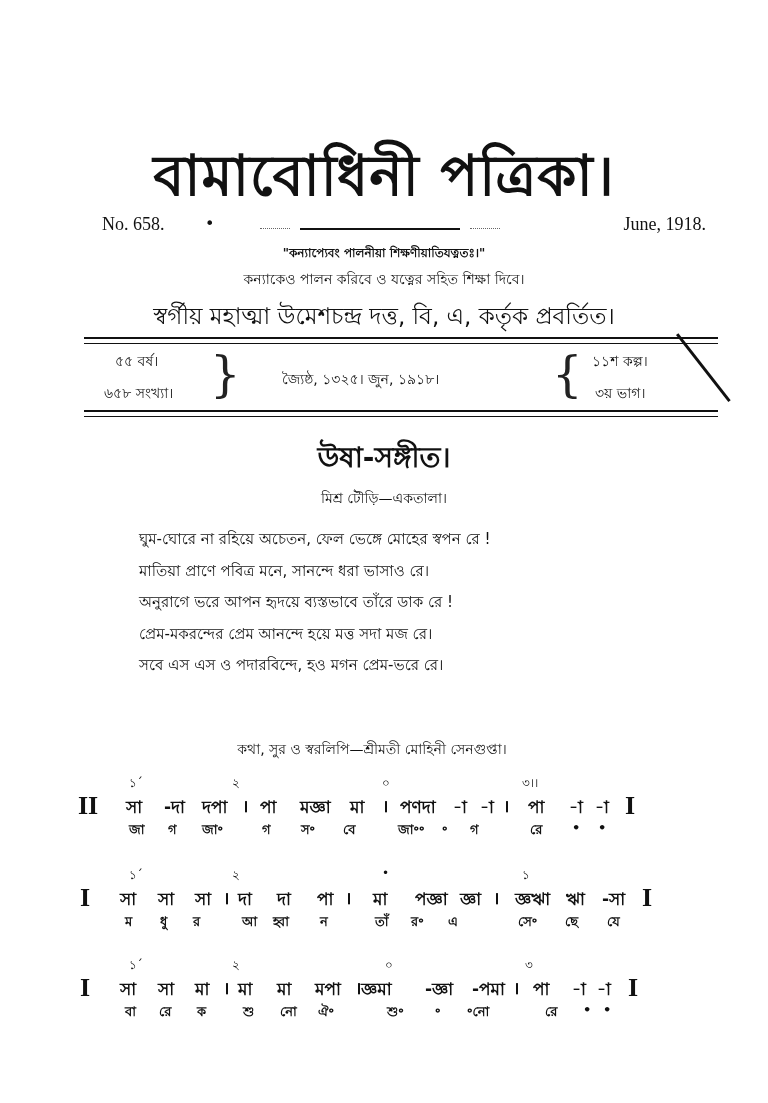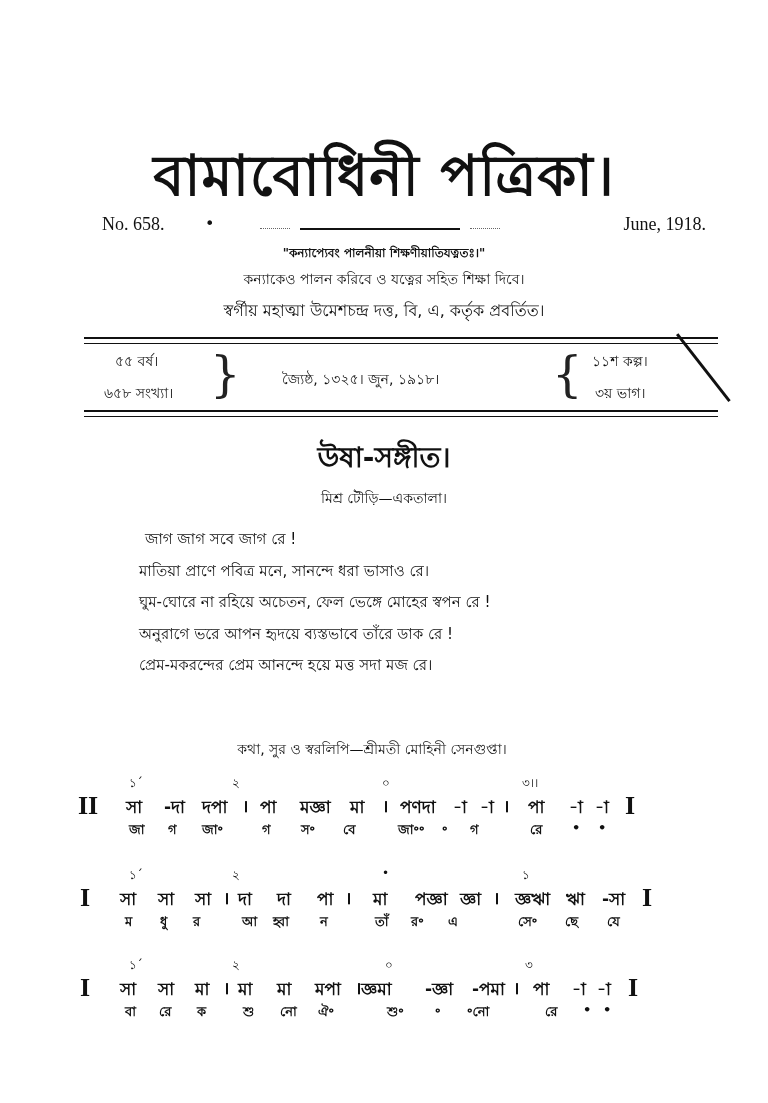--- a/index.html
+++ b/index.html
@@ -17,21 +17,21 @@
     .issue-date { right: 62px; top: 214px; font-family: "Liberation Serif", serif; font-size: 18px; }
     .issue-dot { left: 205px; top: 214px; font-size: 16px; }
     .rule-short {
       left: 300px; top: 228px; width: 160px; height: 2px; background: #111;
     }
     .rule-dots-l { left: 260px; top: 228px; width: 30px; border-top: 1px dotted #666; }
     .rule-dots-r { left: 470px; top: 228px; width: 30px; border-top: 1px dotted #666; }
     .center-line { left: 0; width: 768px; text-align: center; }
     .motto { top: 244px; font-size: 12px; font-weight: bold; }
     .motto-trans { top: 268px; font-size: 14px; }
-    .founder { top: 298px; font-size: 16px; }
+    .founder { top: 298px; font-size: 23px; }
     .double-rule {
       left: 84px; width: 634px; height: 4px;
       border-top: 2px solid #111; border-bottom: 1px solid #111;
     }
     .info-cell { font-size: 14px; }
     .brace {
       font-size: 48px; line-height: 48px; font-weight: 100; color: #222;
       font-family: "DejaVu Serif", serif;
     }
     .scratch {
@@ -76,25 +76,25 @@
 <div class="abs brace" style="left:552px; top:350px;">{</div>
 <div class="abs info-cell" style="left:592px; top:350px;">১১শ কল্প।</div>
 <div class="abs info-cell" style="left:595px; top:382px;">৩য় ভাগ।</div>
 <div class="abs double-rule" style="top:410px;"></div>
 <div class="abs scratch"></div>
 
 <div class="abs song-title">উষা-সঙ্গীত।</div>
 <div class="abs raga">মিশ্র টৌড়ি—একতালা।</div>
 
 <div class="abs lyrics">
-  <div class="lyric-line" style="margin-left:0px">জাগ জাগ সবে জাগ রে !</div>
+  <div class="lyric-line" style="margin-left:-6px">ঘুম-ঘোরে না রহিয়ে অচেতন, ফেল ভেঙ্গে মোহের স্বপন রে !</div>
   <div class="lyric-line" style="margin-left:-6px">মাতিয়া প্রাণে পবিত্র মনে, সানন্দে ধরা ভাসাও রে।</div>
-  <div class="lyric-line" style="margin-left:-6px">ঘুম-ঘোরে না রহিয়ে অচেতন, ফেল ভেঙ্গে মোহের স্বপন রে !</div>
   <div class="lyric-line" style="margin-left:-6px">অনুরাগে ভরে আপন হৃদয়ে ব্যস্তভাবে তাঁরে ডাক রে !</div>
   <div class="lyric-line" style="margin-left:-6px">প্রেম-মকরন্দের প্রেম আনন্দে হয়ে মত্ত সদা মজ রে।</div>
+  <div class="lyric-line" style="margin-left:-6px">সবে এস এস ও পদারবিন্দে, হও মগন প্রেম-ভরে রে।</div>
 </div>
 
 <div class="abs credits">কথা, সুর ও স্বরলিপি—শ্রীমতী মোহিনী সেনগুপ্তা।</div>
 
 <div class="abs notation" style="top:774px;">
   <div class="beat-row">
     <span class="beat-mark" style="left:54px">১´</span>
     <span class="beat-mark" style="left:157px">২</span>
     <span class="beat-mark" style="left:307px">০</span>
     <span class="beat-mark" style="left:447px">৩।।</span>

